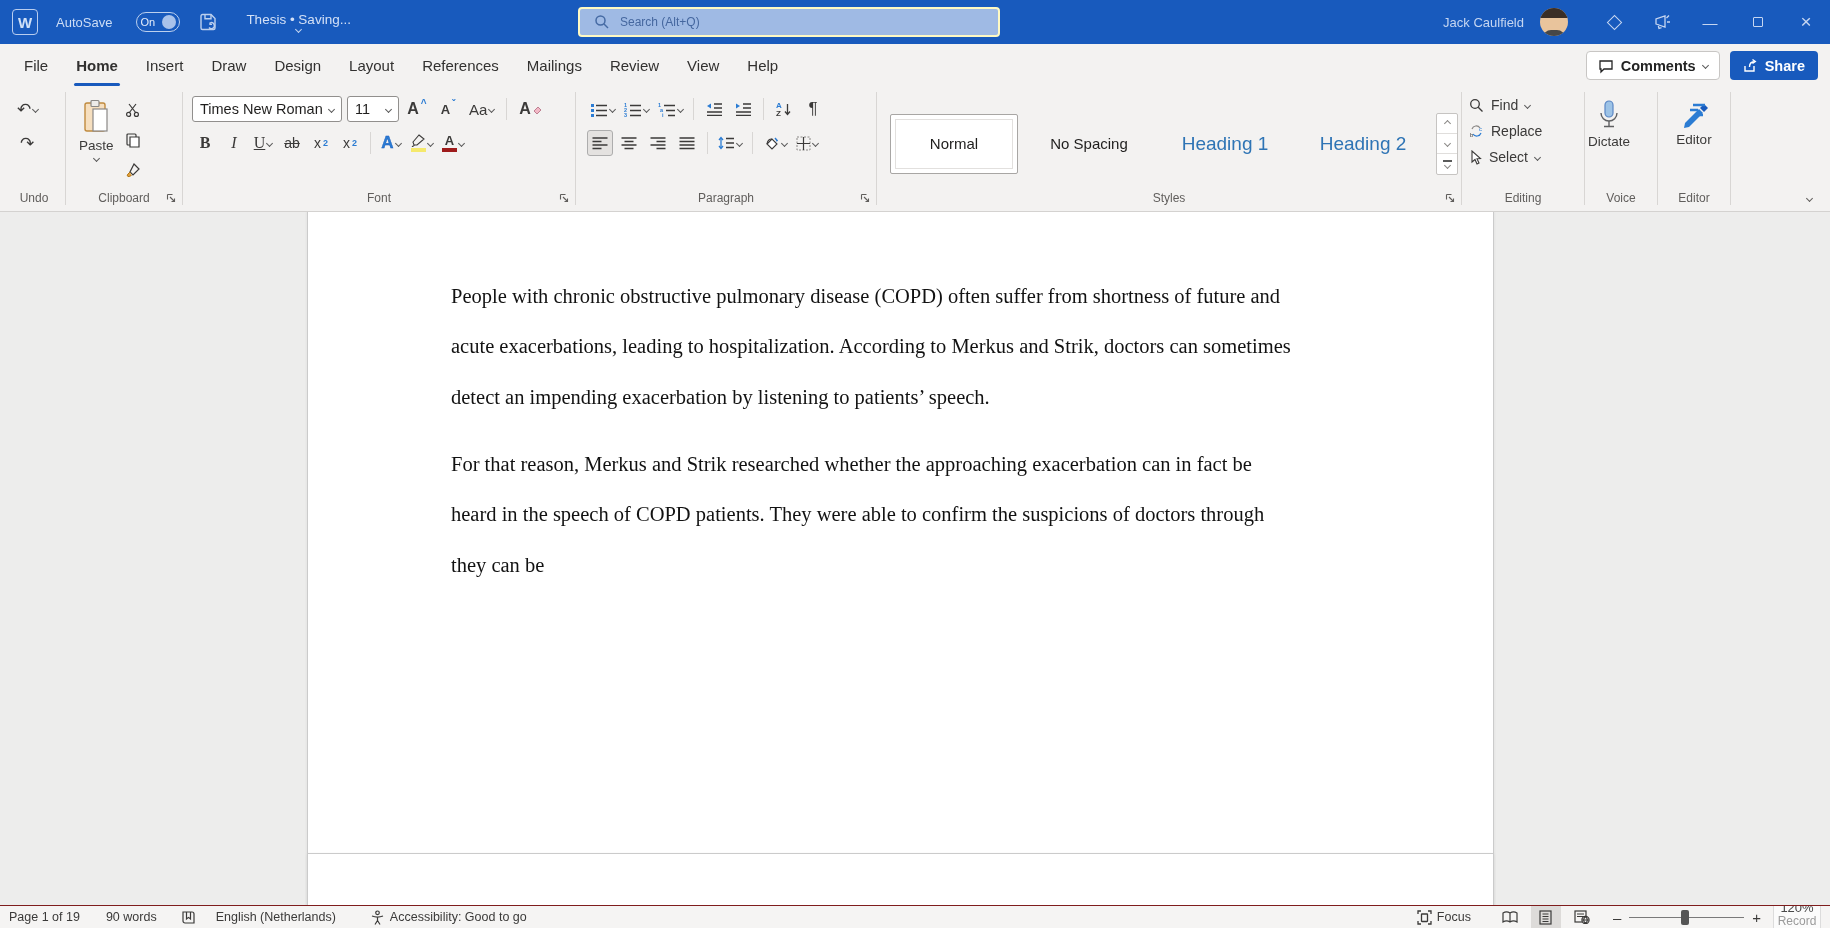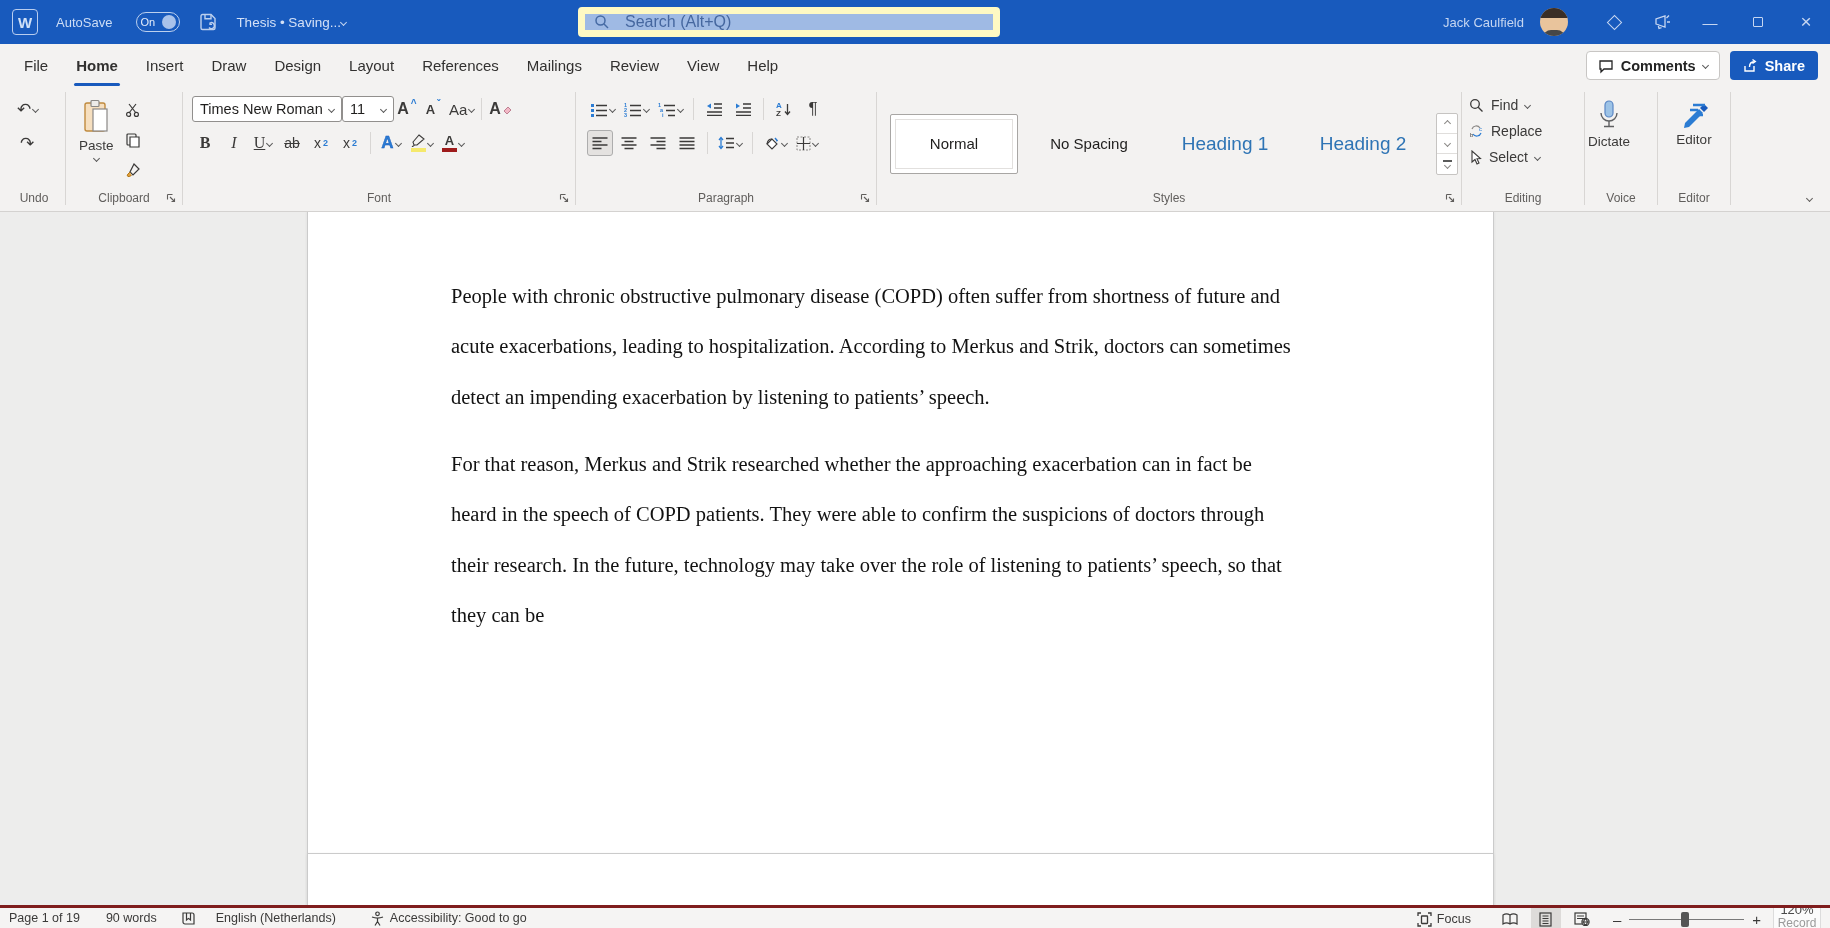--- a/index.html
+++ b/index.html
@@ -8,26 +8,26 @@
 
   
   .titlebar { position:absolute; left:0; top:0; width:1830px; height:44px; background:#185ABD; display:flex; align-items:center; color:#cdddf5; }
   .tb-left { display:flex; align-items:center; gap:18px; padding-left:12px; }
   .word-logo { width:26px; height:26px; border:1.5px solid #b9cdef; border-radius:4px; color:#cfe0f7; font-weight:bold; font-size:15px; display:flex; align-items:center; justify-content:center; }
   .autosave { display:flex; align-items:center; gap:24px; font-size:13px; }
   .toggle { width:44px; height:20px; border:1px solid #bcd0ee; border-radius:10px; display:flex; align-items:center; padding:0 3px; gap:4px; }
   .toggle .on-label { font-size:11px; color:#e6eefb; }
   .toggle .knob { width:14px; height:14px; border-radius:50%; background:#a9c2ea; margin-left:auto; }
   .save-ic svg { display:block; }
-  .doc-title { display:flex; align-items:center; gap:0; font-size:13.5px; color:#d3e0f6; margin-left:0; }
+  .doc-title { display:flex; align-items:center; gap:0; font-size:13.5px; color:#d3e0f6; margin-left:10px;flex-direction:column; }
   .chv { display:inline-block; width:5px; height:5px; border-right:1.4px solid #5a5a5a; border-bottom:1.4px solid #5a5a5a; transform:rotate(45deg); }
   .chv.up { transform:rotate(-135deg); }
   .chv.lite { border-color:#c4d5f1; }
   .searchwrap { position:absolute; left:578px; top:7px; width:422px; height:30px; }
-  .searchwrap input { width:100%; height:100%; border:7px solid #fef9c3; border-radius:4px; background:#9fbae4; padding-left:40px; font-size:16px; color:#0f172a; outline:none; font-family:"Liberation Sans",sans-serif; }
+  .searchwrap input { width:100%; height:100%; border:2px solid #fef9c3; border-radius:4px; background:#9fbae4; padding-left:40px; font-size:12px; color:#0f172a; outline:none; font-family:"Liberation Sans",sans-serif; }
   .searchwrap input::placeholder { color:#45679f; opacity:1; }
   .search-ic { position:absolute; left:16px; top:7px; }
   .tb-right { position:absolute; right:0; top:0; height:44px; display:flex; align-items:center; }
   .username { font-size:13px; color:#c6d6f1; margin-right:16px; }
   .avatar { width:28px; height:28px; border-radius:50%; background:#e9c49c; position:relative; overflow:hidden; margin-right:22px; }
   .avatar .hair { position:absolute; left:0; top:-3px; width:28px; height:13px; border-radius:50% 50% 0 0; background:#3a2e26; }
   .avatar .body { position:absolute; left:3px; bottom:-4px; width:22px; height:10px; border-radius:8px 8px 0 0; background:#474747; }
   .tb-btn { width:48px; height:44px; display:flex; align-items:center; justify-content:center; color:#c6d6f1; font-size:15px; }
   .diamond { width:11px; height:11px; border:1.4px solid #c6d6f1; transform:rotate(45deg); }
   .maxbox { width:10px; height:10px; border:1.3px solid #c6d6f1; border-radius:1px; }
@@ -84,21 +84,21 @@
   .docarea { position:absolute; left:0; top:212px; width:1830px; height:693px; background:#ededec; overflow:hidden; }
   .page { position:absolute; left:307px; width:1187px; background:#fff; border:1px solid #cbcbcb; box-shadow:0 1px 3px rgba(0,0,0,0.07); }
   .page1 { top:-2px; height:832px; }
   .page2 { top:641px; height:80px; }
   .doctext { position:absolute; left:143px; width:912px; font-family:"Liberation Serif",serif; font-size:20.5px; color:#121212; }
   .doctext .dline { height:50.3px; line-height:50.3px; white-space:nowrap; }
   .para1 { top:60px; }
   .para2 { top:228px; }
 
   
-  .statusbar { position:absolute; left:0; top:905px; width:1830px; height:23px; background:#f5f4f3; border-top:3px solid #7f1d1d; display:flex; align-items:center; font-size:12.5px; color:#3b3a39; overflow:hidden; }
+  .statusbar { position:absolute; left:0; top:905px; width:1830px; height:23px; background:#f5f4f3; border-top:1px solid #7f1d1d; display:flex; align-items:center; font-size:12.5px; color:#3b3a39; overflow:hidden; }
   .sb-left { display:flex; align-items:center; padding-left:9px; }
   .sb-item { display:flex; align-items:center; gap:5px; }
   .sb-right { position:absolute; right:9px; top:0; height:22px; display:flex; align-items:center; }
   .viewbtn { width:30px; height:22px; display:flex; align-items:center; justify-content:center; }
   .viewbtn.sel { background:#dddbd9; }
   .zoomtrack { width:115px; height:1px; background:#7a7a7a; position:relative; margin:0 8px; }
   .zoomthumb { position:absolute; left:52px; top:-7px; width:8px; height:15px; background:#555; border-radius:2px; }
   .zoombox { width:48px; height:40px; margin-left:12px; border:1px solid #dcdcdc; background:#fbfbfb; display:flex; flex-direction:column; align-items:center; padding-top:2px; }
   .zoombox .zl { font-size:13px; color:#4a4a4a; line-height:15px; }
   .zoombox .rec { font-size:12px; color:#9a9a9a; line-height:13px; }
@@ -254,21 +254,21 @@
         <svg class="ic" width="10" height="10" viewBox="0 0 10 10" fill="none" stroke="#605e5c" stroke-width="1.1">
             <path d="M1.5 1.5 h5 M1.5 1.5 v5 M4 4 l4.5 4.5 M8.5 5.5 v3 h-3"></path>
           </svg>
       </span>
     </div>
   </div>
   <div class="gsep"></div>
 
   <div class="grp" style="width:386px;">
     <div class="grp-body" style="padding-left:6px;">
-      <div class="rrow" style="">
+      <div class="rrow" style="gap:5px;">
         <span class="combo" style="width:150px;">
           <span style="flex:1;">Times New Roman</span>
             <i class="chv"></i>
         </span>
         <span class="combo" style="width:52px;">
           <span style="flex:1;">11</span>
             <i class="chv"></i>
         </span>
         <span class="rb amark">
             <span>A</span>
@@ -562,21 +562,20 @@
 <div class="docarea">
   <div class="page page1">
     <div class="doctext para1" style="position:absolute;">
       <div class="dline">People with chronic obstructive pulmonary disease (COPD) often suffer from shortness of future and</div>
       <div class="dline">acute exacerbations, leading to hospitalization. According to Merkus and Strik, doctors can sometimes</div>
       <div class="dline">detect an impending exacerbation by listening to patients’ speech.</div>
     </div>
     <div class="doctext para2" style="position:absolute;">
       <div class="dline">For that reason, Merkus and Strik researched whether the approaching exacerbation can in fact be</div>
       <div class="dline">heard in the speech of COPD patients. They were able to confirm the suspicions of doctors through</div>
-      <div class="dline">their research. In the future, technology may take over the role of listening to patients’ speech, so that</div>
       <div class="dline">they can be</div>
     </div>
   </div>
   <div class="page page2"></div>
 </div>
 
 <div class="statusbar">
   <div class="sb-left">
     <span class="sb-item">Page 1 of 19</span>
     <span class="sb-item" style="margin-left:26px;">90 words</span>

